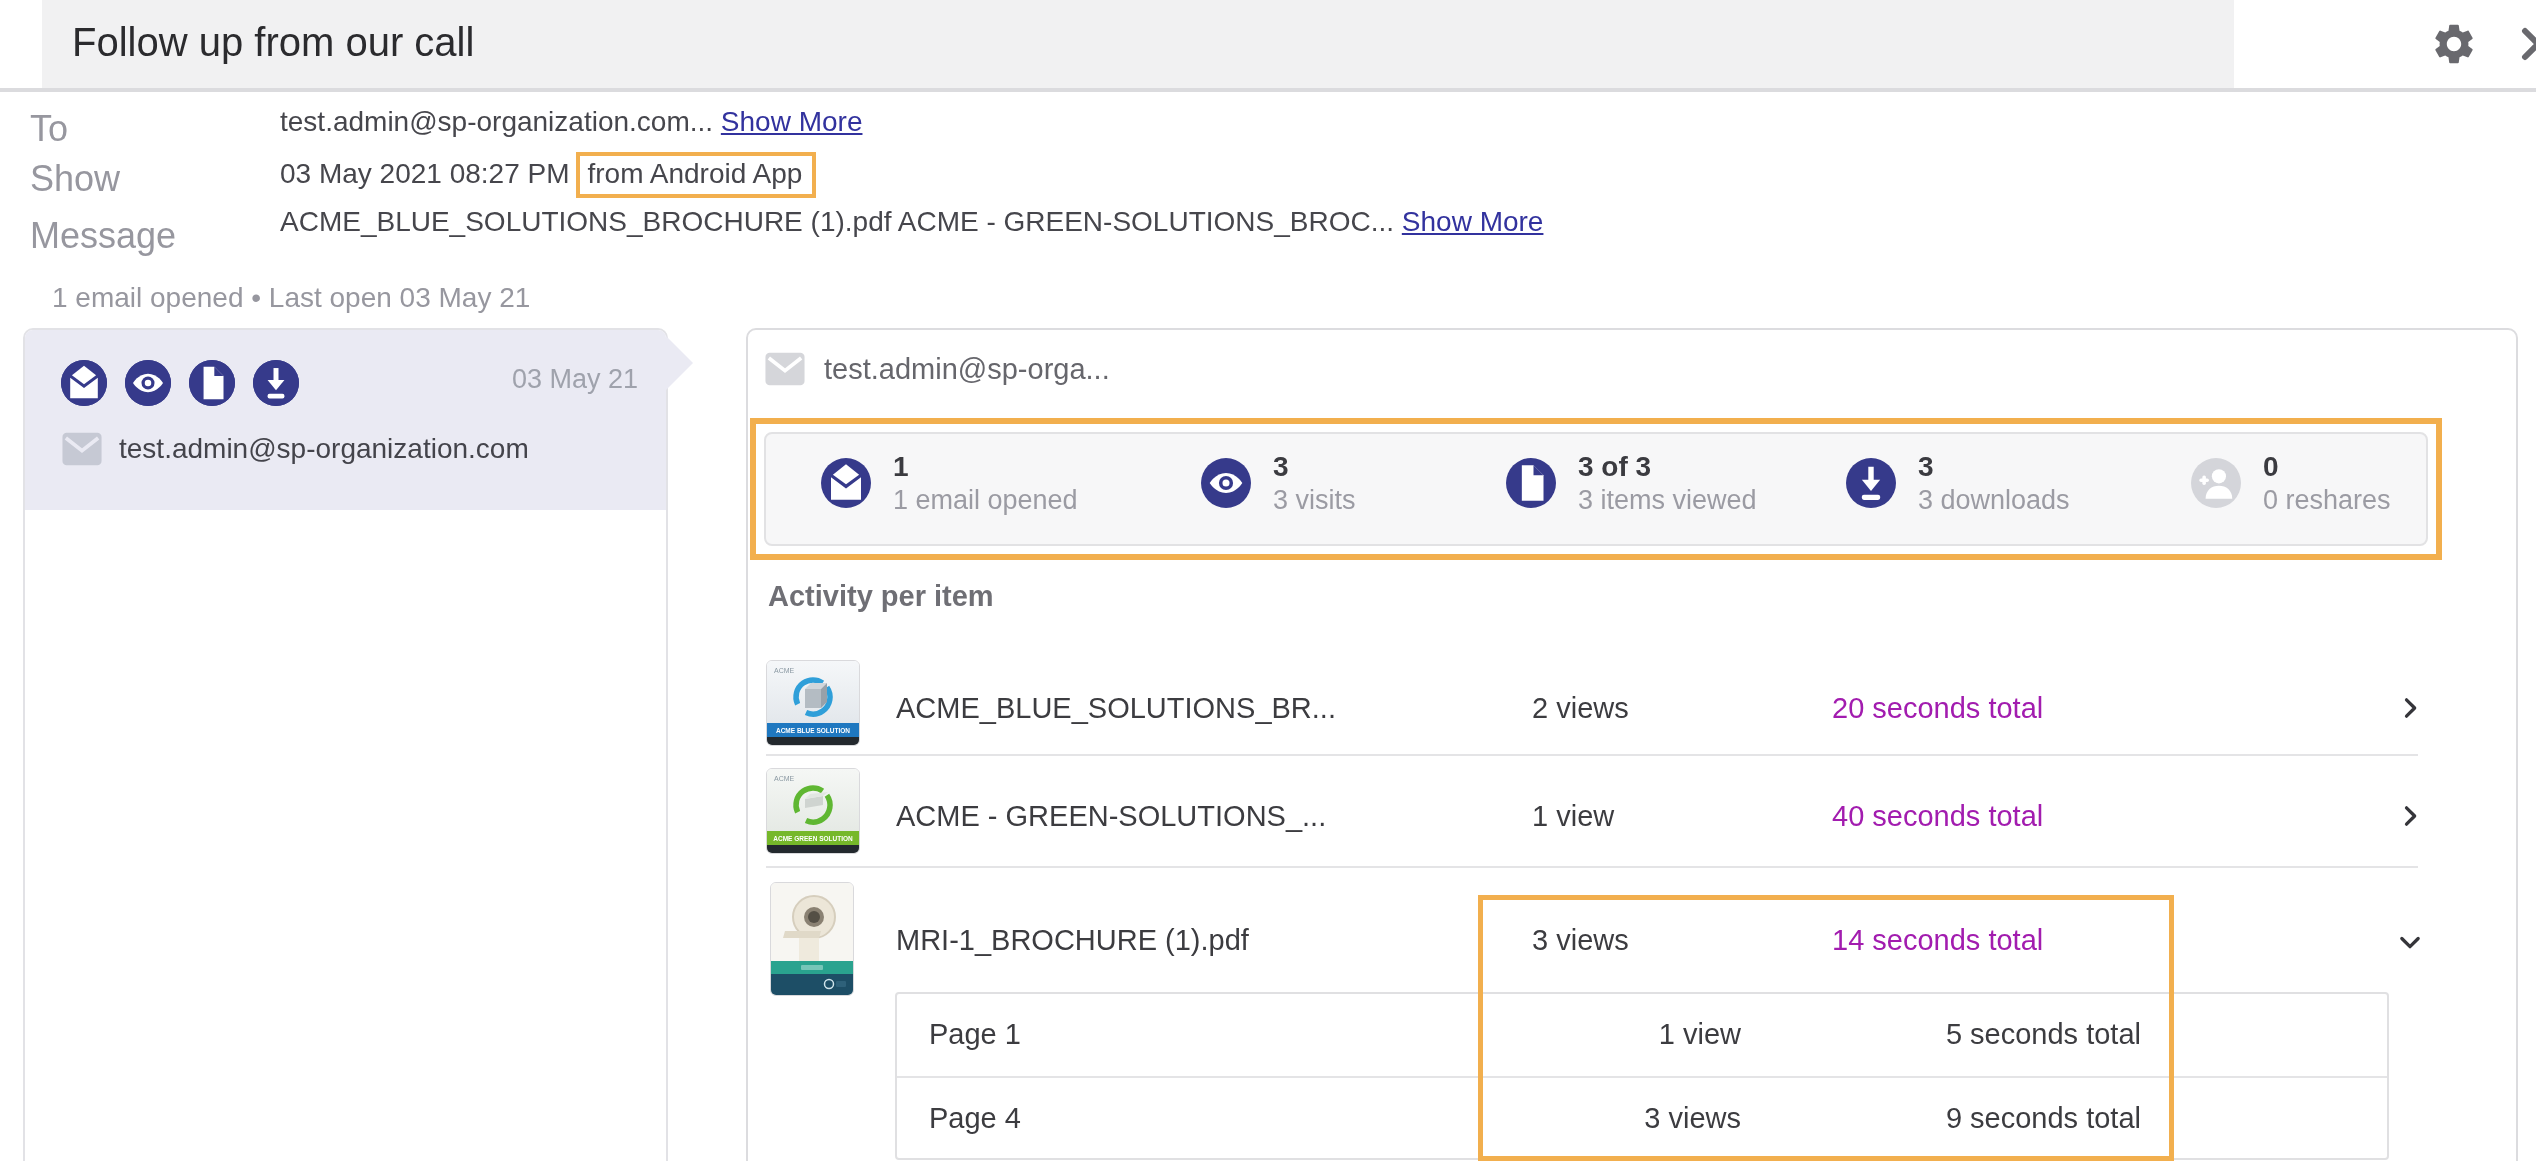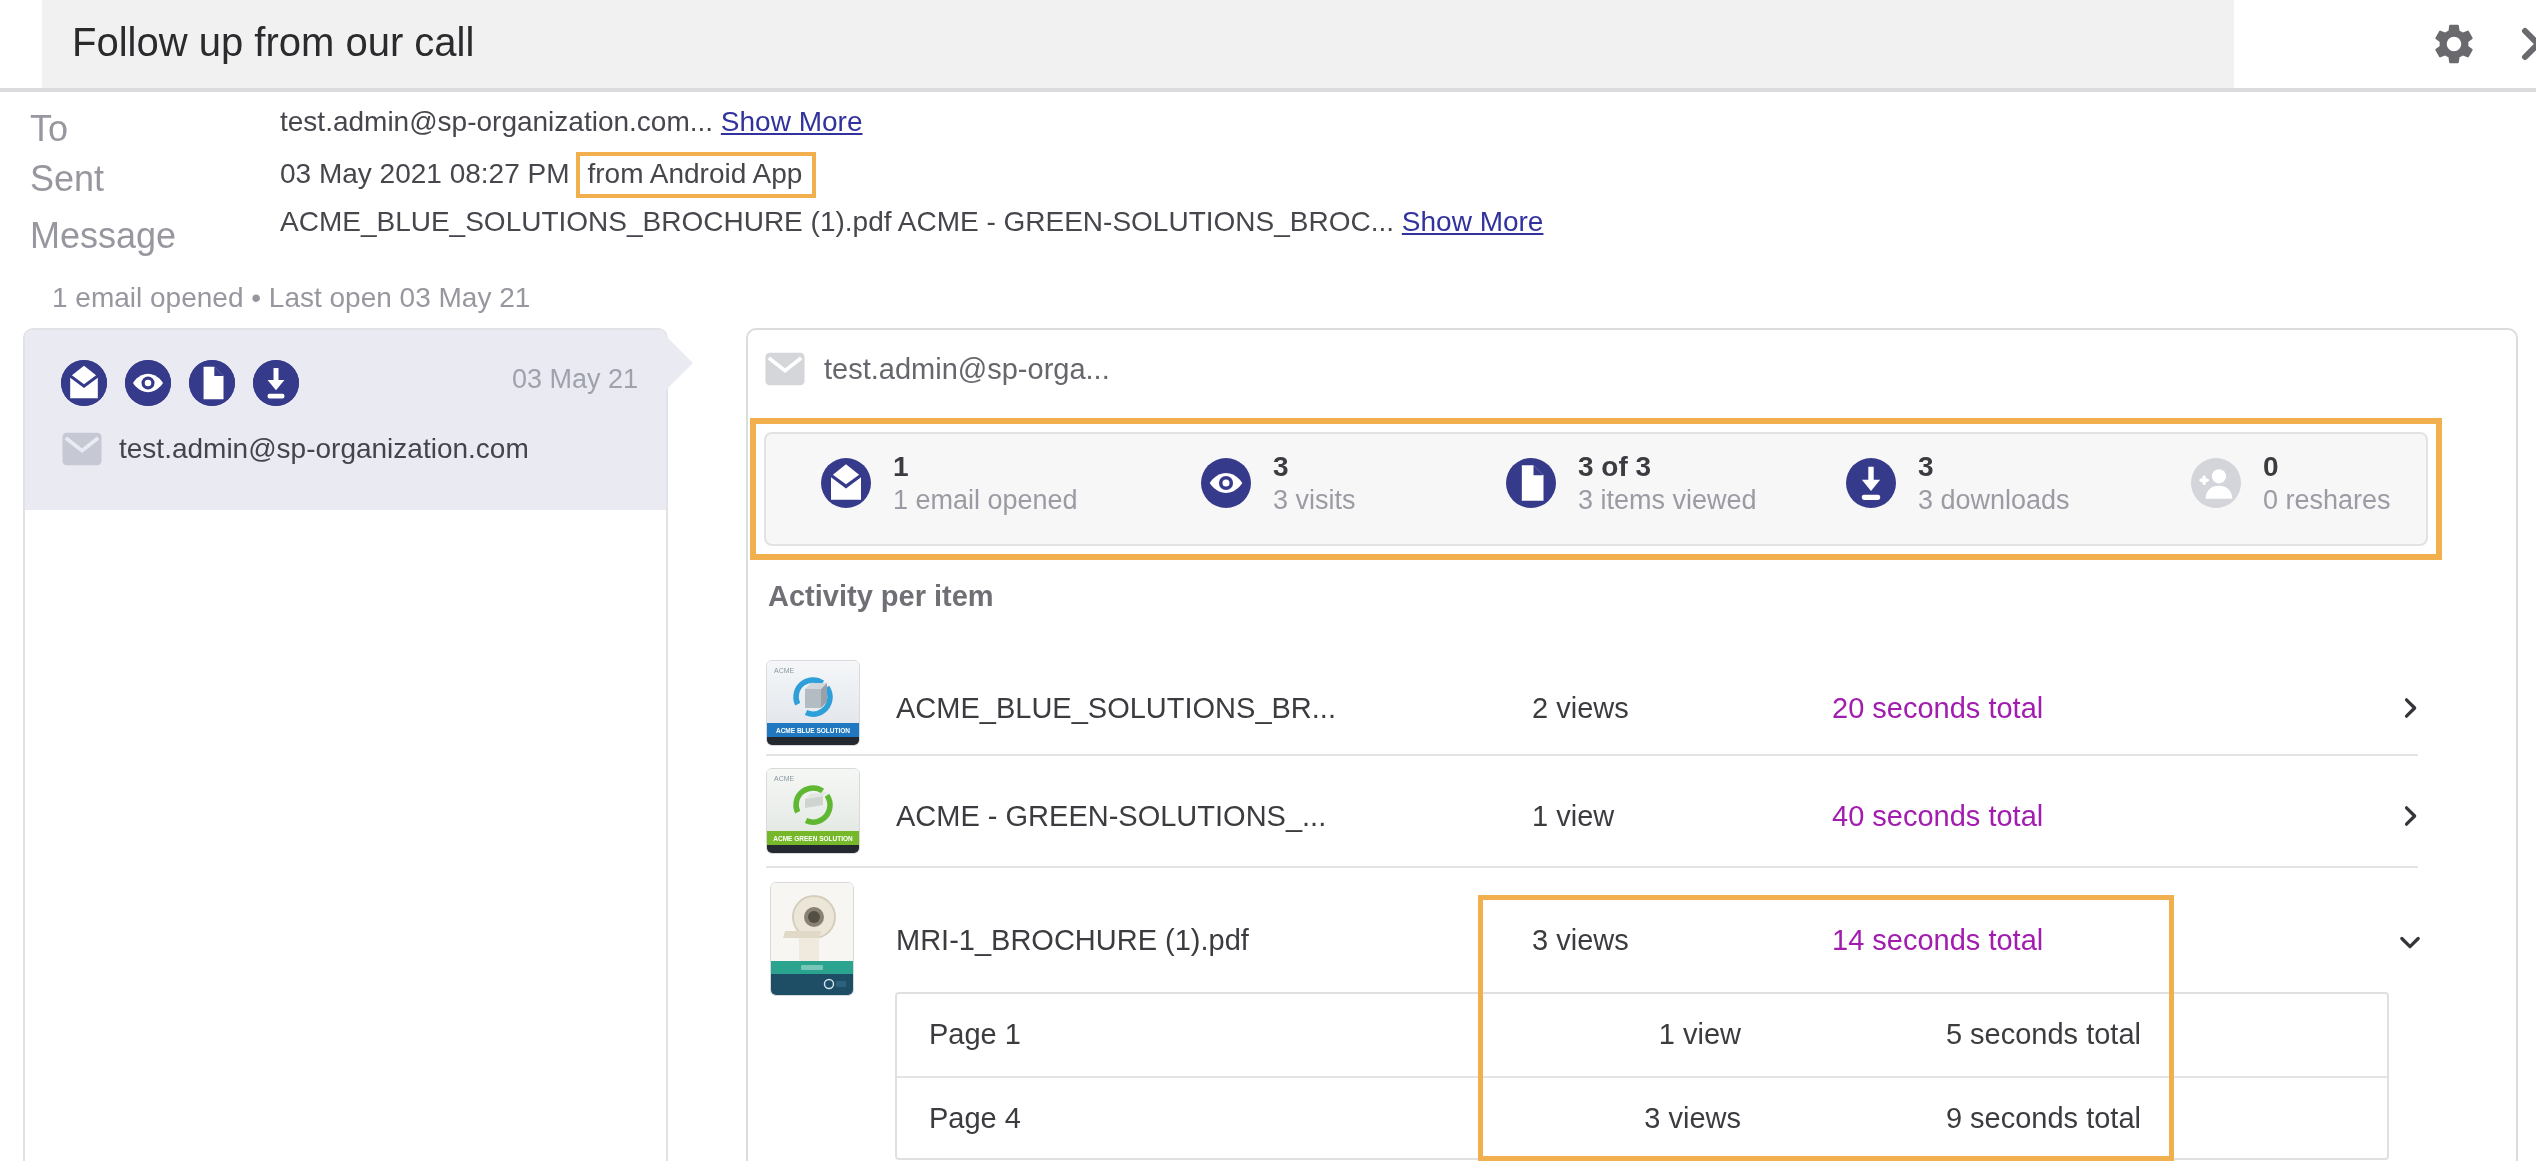--- a/index.html
+++ b/index.html
@@ -102,21 +102,21 @@
     </div>
   </div>
   <div class="titlebar-divider"></div>
 
   <div class="meta-label" style="top:108px;">To</div>
   <div class="meta-value" style="top:106px;">
     <span>test.admin@sp-organization.com...</span>
     <span class="link">Show More</span>
   </div>
 
-  <div class="meta-label" style="top:158px;">Sent</div>
+  <div class="meta-label" style="top:158px;">Show</div>
   <div class="meta-value" style="top:152px;">
     <span>03 May 2021 08:27 PM</span><span class="sent-highlight">from Android App</span>
   </div>
 
   <div class="meta-label" style="top:215px;">Message</div>
   <div class="meta-value" style="top:206px;">
     <span>ACME_BLUE_SOLUTIONS_BROCHURE (1).pdf ACME - GREEN-SOLUTIONS_BROC...</span>
     <span class="link">Show More</span>
   </div>
 

